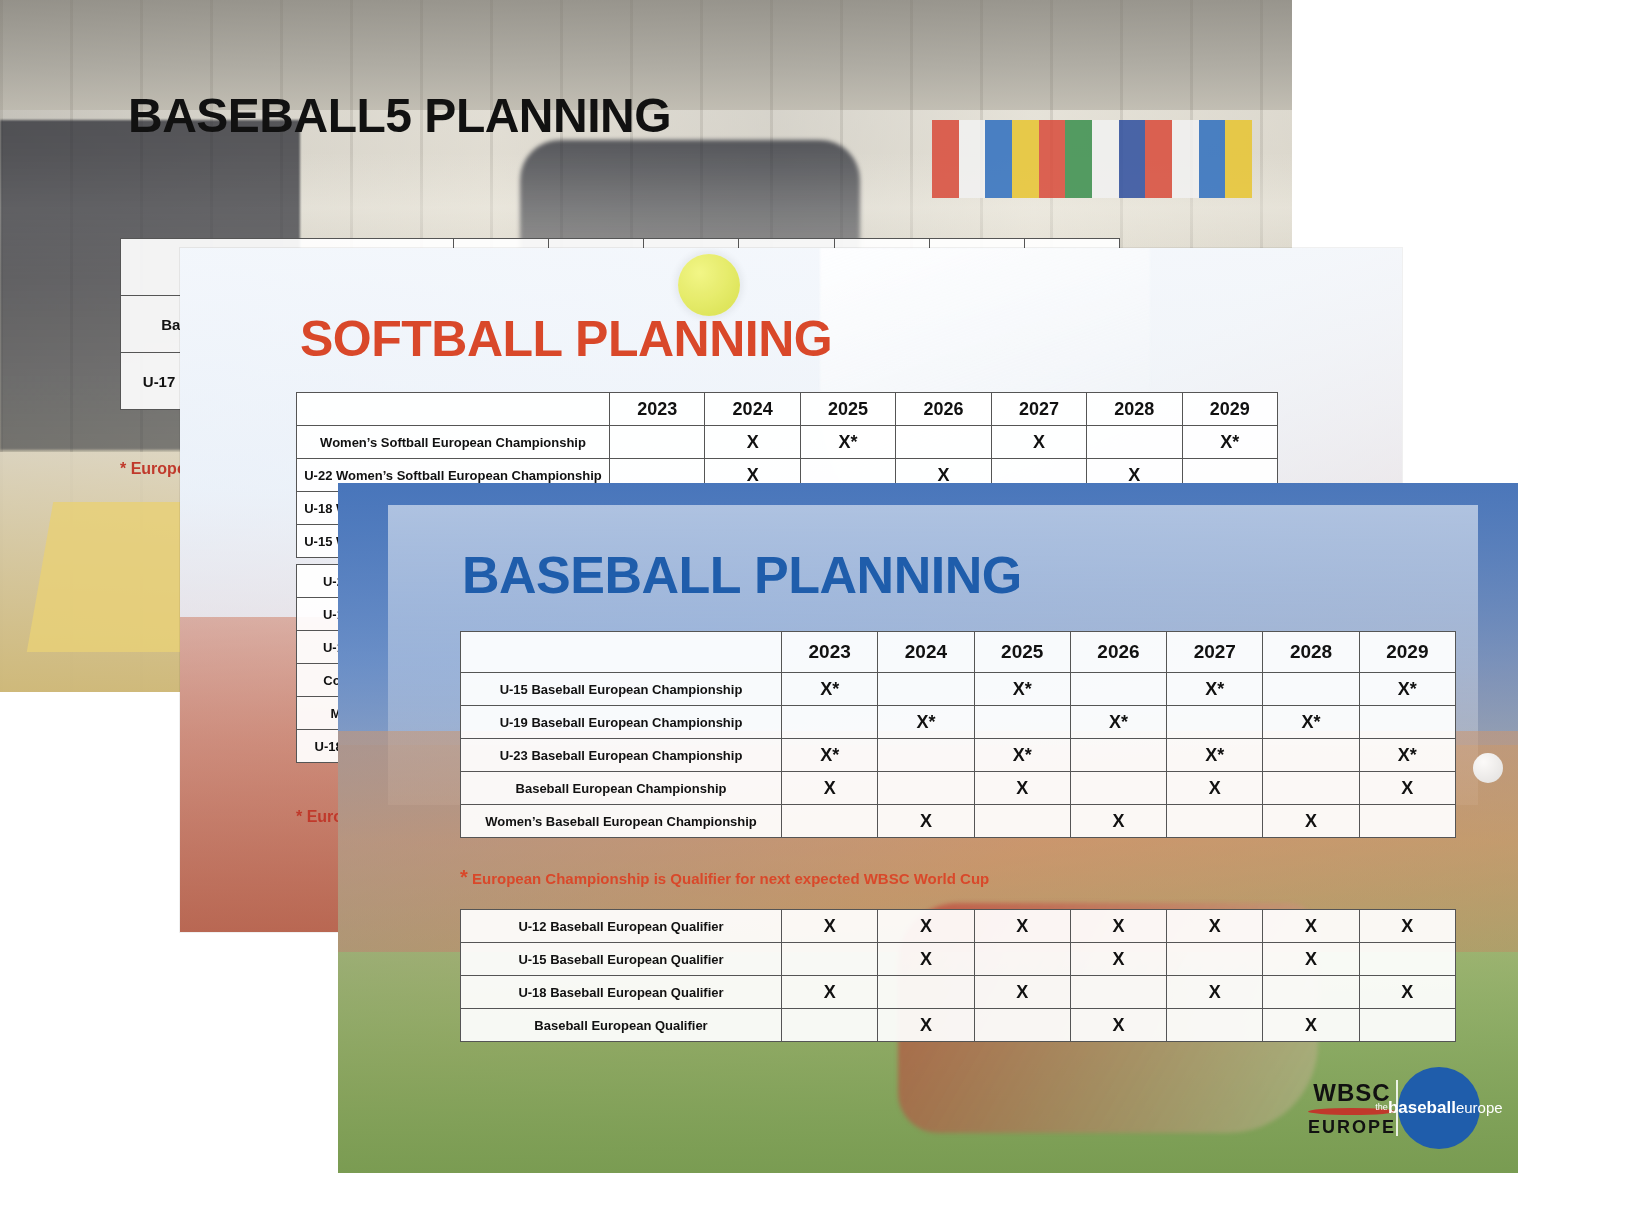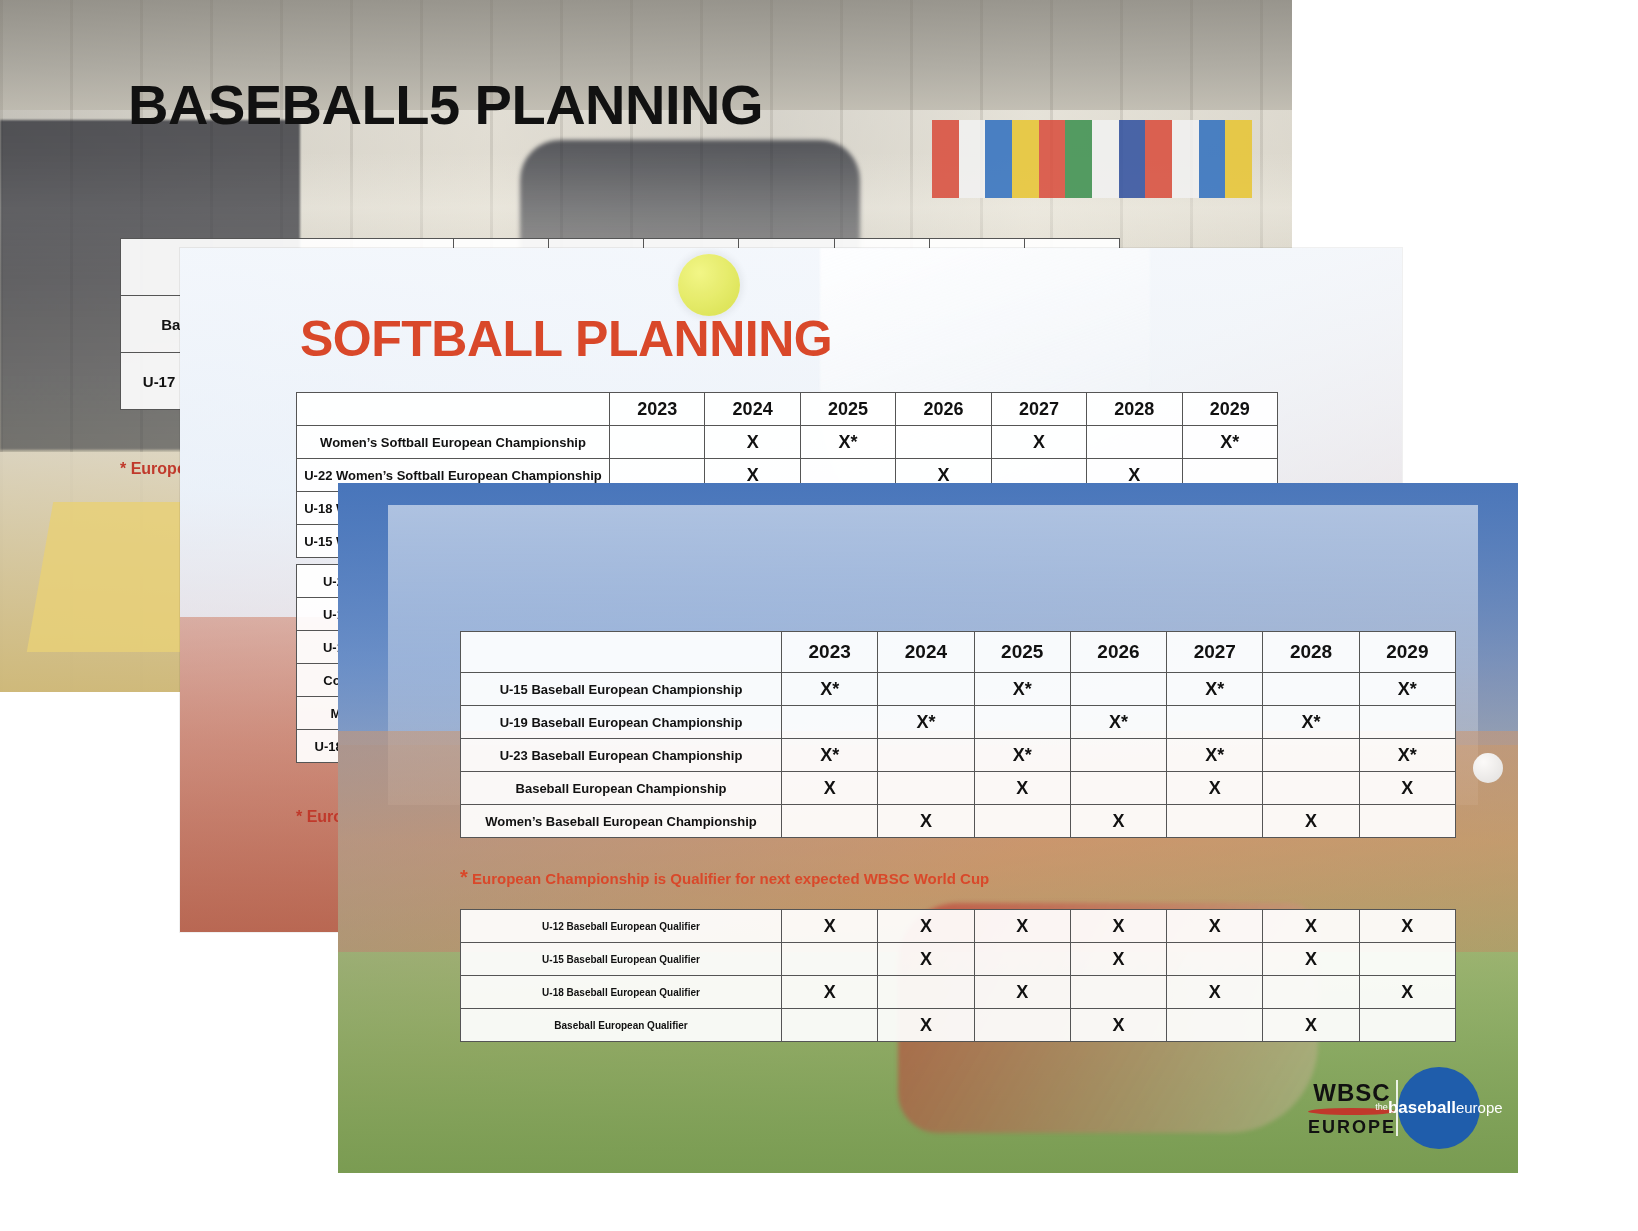--- a/index.html
+++ b/index.html
@@ -73,22 +73,22 @@
     position: absolute;
     left: 520px; top: 140px; width: 340px; height: 160px;
     background: linear-gradient(180deg, rgba(35,38,48,0.72), rgba(60,64,74,0.35));
     border-radius: 40px 40px 10px 10px;
     filter: blur(2px);
   }
 
   .b5-title {
     position: absolute;
     left: 128px;
-    top: 72px;
-    font-size: 56px;
+    top: 88px;
+    font-size: 48px;
     font-weight: bold;
     letter-spacing: -0.5px;
     color: #111111;
     font-family: "Liberation Sans", sans-serif;
   }
 
   .b5-table {
     position: absolute;
     left: 120px;
     top: 238px;
@@ -304,21 +304,21 @@
     table-layout: fixed;
   }
   .bb-table2 td {
     border: 1px solid #555;
     height: 30px;
     text-align: center;
     font-size: 18px;
     font-weight: bold;
     color: #111;
   }
-  .bb-table2 .rowlabel { width: 318px; font-size: 10px; font-weight: bold; }
+  .bb-table2 .rowlabel { width: 318px; font-size: 13px; font-weight: bold; }
 
   .mark-red { color: #e03020; }
   .mark-black { color: #111; }
 
   
   .logos {
     position: absolute;
     right: 38px;
     bottom: 24px;
     display: flex;
@@ -567,20 +567,21 @@
 </div>
 
 <div class="slide slide-bb">
   <div class="bb-sky"></div>
   <div class="bb-white-top"></div>
   <div class="bb-dirt"></div>
   <div class="bb-grass"></div>
   <div class="bb-player"></div>
   <div class="bb-ball2"></div>
 
+  <div class="bb-title">BASEBALL PLANNING</div>
 
   <table class="bb-table">
     <thead>
       <tr>
         <th class="rowlabel"></th>
         <th>2023</th>
         <th>2024</th>
         <th>2025</th>
         <th>2026</th>
         <th>2027</th>

